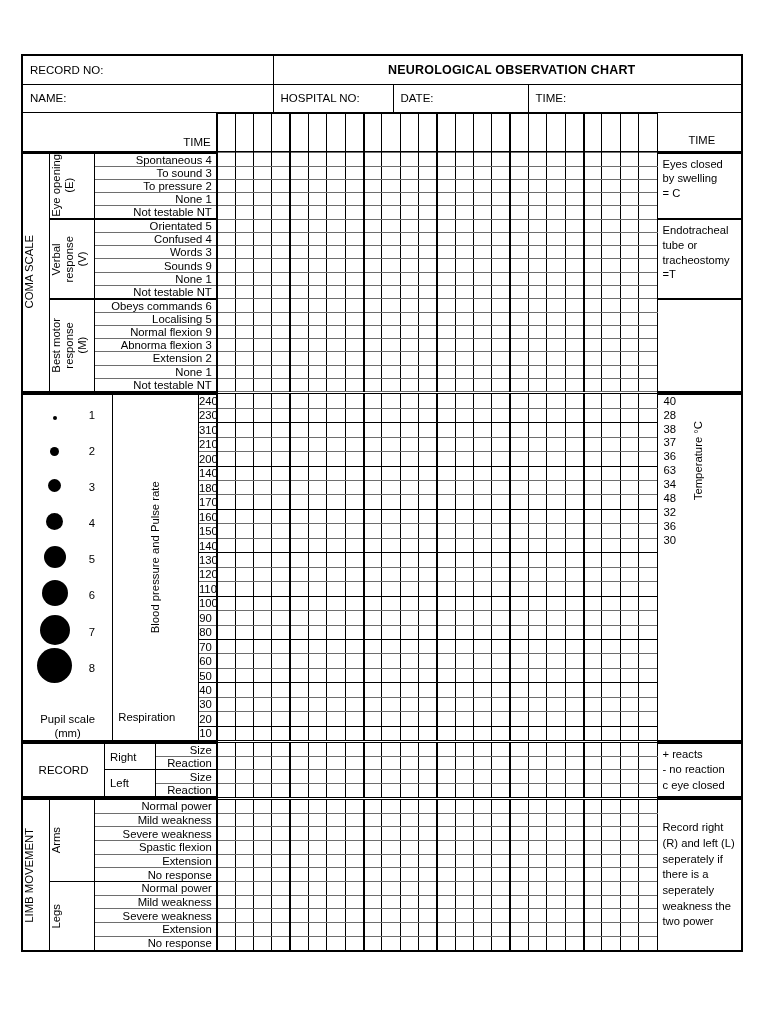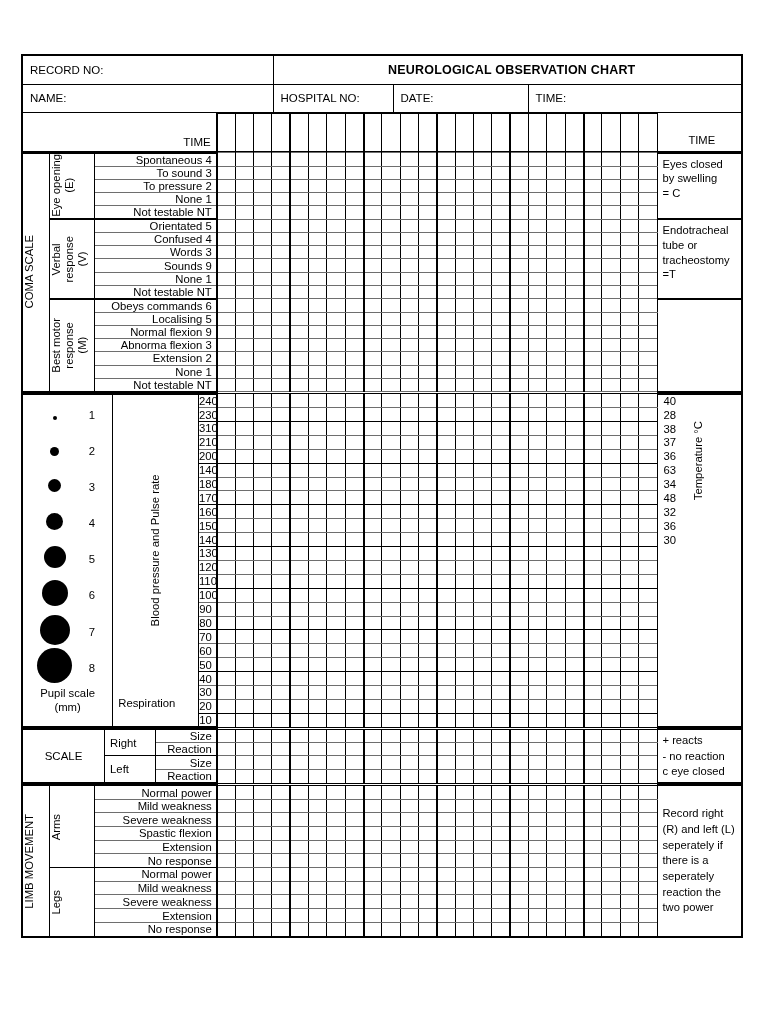--- a/index.html
+++ b/index.html
@@ -60,21 +60,21 @@
     vertical-align: top;
   }
   .notes.mid { vertical-align: middle; }
   .ctr { text-align:center; }
   .sec-top { border-top: 2px solid #000 !important; }
   .sec-bot { border-bottom: 2px solid #000 !important; }
   .pupilrow { display: flex; align-items: center; justify-content: center; }
   .dot { background:#000; border-radius:50%; display:inline-block; }
   .pnum { font-size: 11.3px; width: 26px; text-align: left; padding-left: 12px;}
   .pdotbox { width: 44px; text-align:center; }
-  .pupil-cap { font-size: 11.3px; text-align:center; line-height:1.25; }
+  .pupil-cap { font-size: 11.3px; text-align:center; line-height:1.25;margin-top:26px; }
   .resp-lbl { font-size: 11.3px; }
   .scalenum { font-size: 11.3px; text-align: right; padding-right: 4px; }
   .tempnum  { font-size: 11.3px; text-align: left;  padding-left: 4px; }
 </style>
 </head>
 <body>
 
 <div id="page">
   <div class="chart">
 
@@ -1470,21 +1470,21 @@
             <col style="width:18px">
             <col style="width:18px">
             <col style="width:18px">
             <col style="width:18px">
             <col style="width:18px">
             <col style="width:18px">
             <col style="width:82px">
           </colgroup>
           <tbody>
             <tr style="height:13.2px">
-              <td rowspan="4" class="sidecell" style="border-left:none;border-top:2px solid #000;border-bottom:2px solid #000;font-size:11.5px">SCALE</td>
+              <td rowspan="4" class="sidecell" style="border-left:none;border-top:2px solid #000;border-bottom:2px solid #000;font-size:11.5px">RECORD</td>
               <td rowspan="2" class="sidecell" style="text-align:left;padding-left:5px;font-size:11.3px;border-top:2px solid #000;">Right</td>
               <td class="rowlbl" style="border-top:1px solid #000;border-top:2px solid #000;border-bottom:1px solid #6e6e6e;">Size</td>
               <td style="border-left:2px solid #000;border-right:1px solid #000;border-top:1px solid #000;border-bottom:1px solid #6e6e6e;"></td>
               <td style="border-left:1px solid #000;border-right:1px solid #000;border-top:1px solid #000;border-bottom:1px solid #6e6e6e;"></td>
               <td style="border-left:1px solid #000;border-right:1px solid #000;border-top:1px solid #000;border-bottom:1px solid #6e6e6e;"></td>
               <td style="border-left:1px solid #000;border-right:1px solid #000;border-top:1px solid #000;border-bottom:1px solid #6e6e6e;"></td>
               <td style="border-left:2px solid #000;border-right:1px solid #000;border-top:1px solid #000;border-bottom:1px solid #6e6e6e;"></td>
               <td style="border-left:1px solid #000;border-right:1px solid #000;border-top:1px solid #000;border-bottom:1px solid #6e6e6e;"></td>
               <td style="border-left:1px solid #000;border-right:1px solid #000;border-top:1px solid #000;border-bottom:1px solid #6e6e6e;"></td>
               <td style="border-left:1px solid #000;border-right:1px solid #000;border-top:1px solid #000;border-bottom:1px solid #6e6e6e;"></td>
@@ -1657,21 +1657,21 @@
               <td style="border-left:2px solid #000;border-right:1px solid #000;border-top:1px solid #000;border-bottom:1px solid #6e6e6e;"></td>
               <td style="border-left:1px solid #000;border-right:1px solid #000;border-top:1px solid #000;border-bottom:1px solid #6e6e6e;"></td>
               <td style="border-left:1px solid #000;border-right:1px solid #000;border-top:1px solid #000;border-bottom:1px solid #6e6e6e;"></td>
               <td style="border-left:1px solid #000;border-right:1px solid #000;border-top:1px solid #000;border-bottom:1px solid #6e6e6e;"></td>
               <td rowspan="11" class="notes mid" style="border-right:none;border-top:2px solid #000;border-bottom:none;line-height:1.4">
                 <div>Record right</div>
                 <div>(R) and left (L)</div>
                 <div>seperately if</div>
                 <div>there is a</div>
                 <div>seperately</div>
-                <div>reaction the</div>
+                <div>weakness the</div>
                 <div>two power</div>
               </td>
             </tr>
             <tr style="height:13.7px">
               <td class="rowlbl" style="border-top:1px solid #6e6e6e;border-bottom:1px solid #6e6e6e;">Mild weakness</td>
               <td style="border-left:2px solid #000;border-right:1px solid #000;border-top:1px solid #6e6e6e;border-bottom:1px solid #6e6e6e;"></td>
               <td style="border-left:1px solid #000;border-right:1px solid #000;border-top:1px solid #6e6e6e;border-bottom:1px solid #6e6e6e;"></td>
               <td style="border-left:1px solid #000;border-right:1px solid #000;border-top:1px solid #6e6e6e;border-bottom:1px solid #6e6e6e;"></td>
               <td style="border-left:1px solid #000;border-right:1px solid #000;border-top:1px solid #6e6e6e;border-bottom:1px solid #6e6e6e;"></td>
               <td style="border-left:2px solid #000;border-right:1px solid #000;border-top:1px solid #6e6e6e;border-bottom:1px solid #6e6e6e;"></td>

